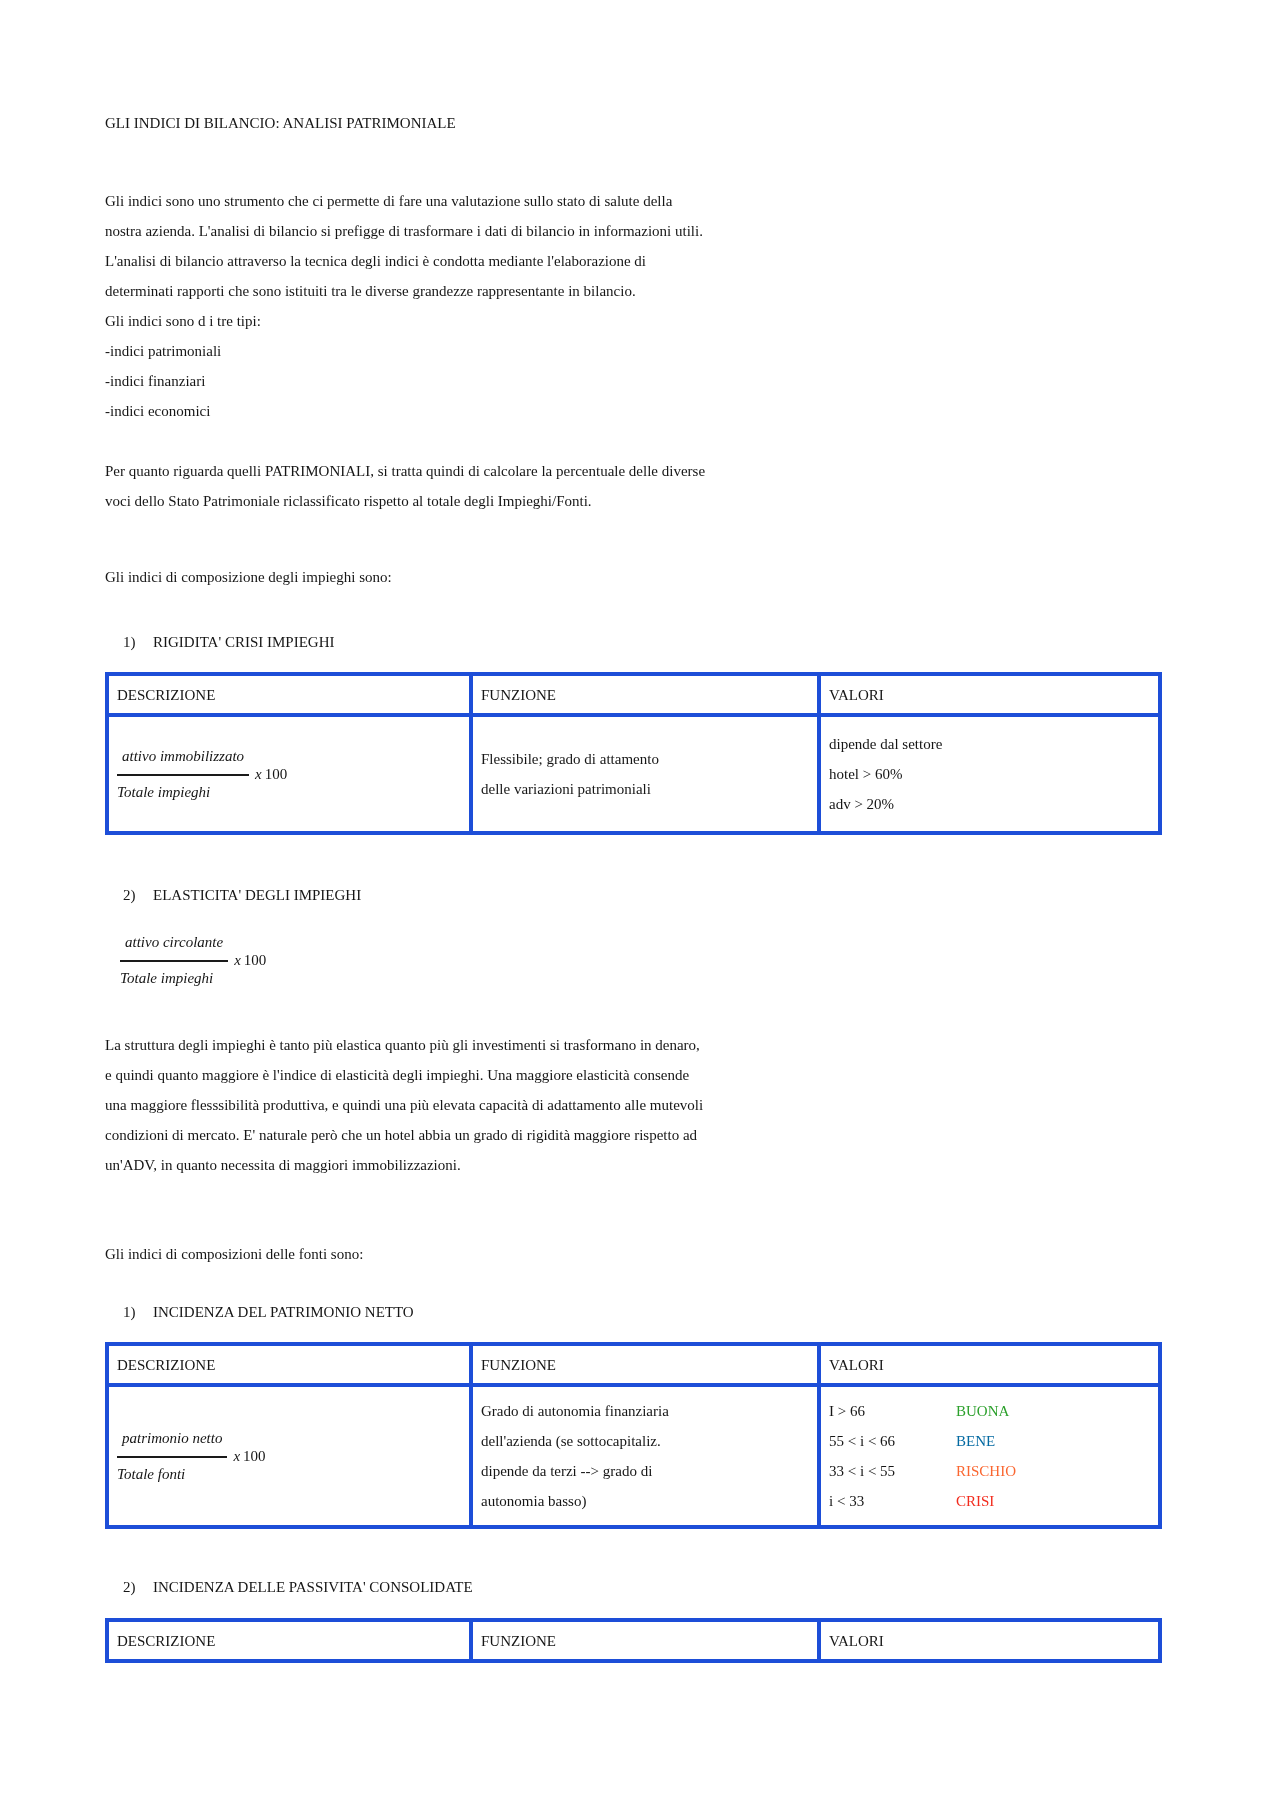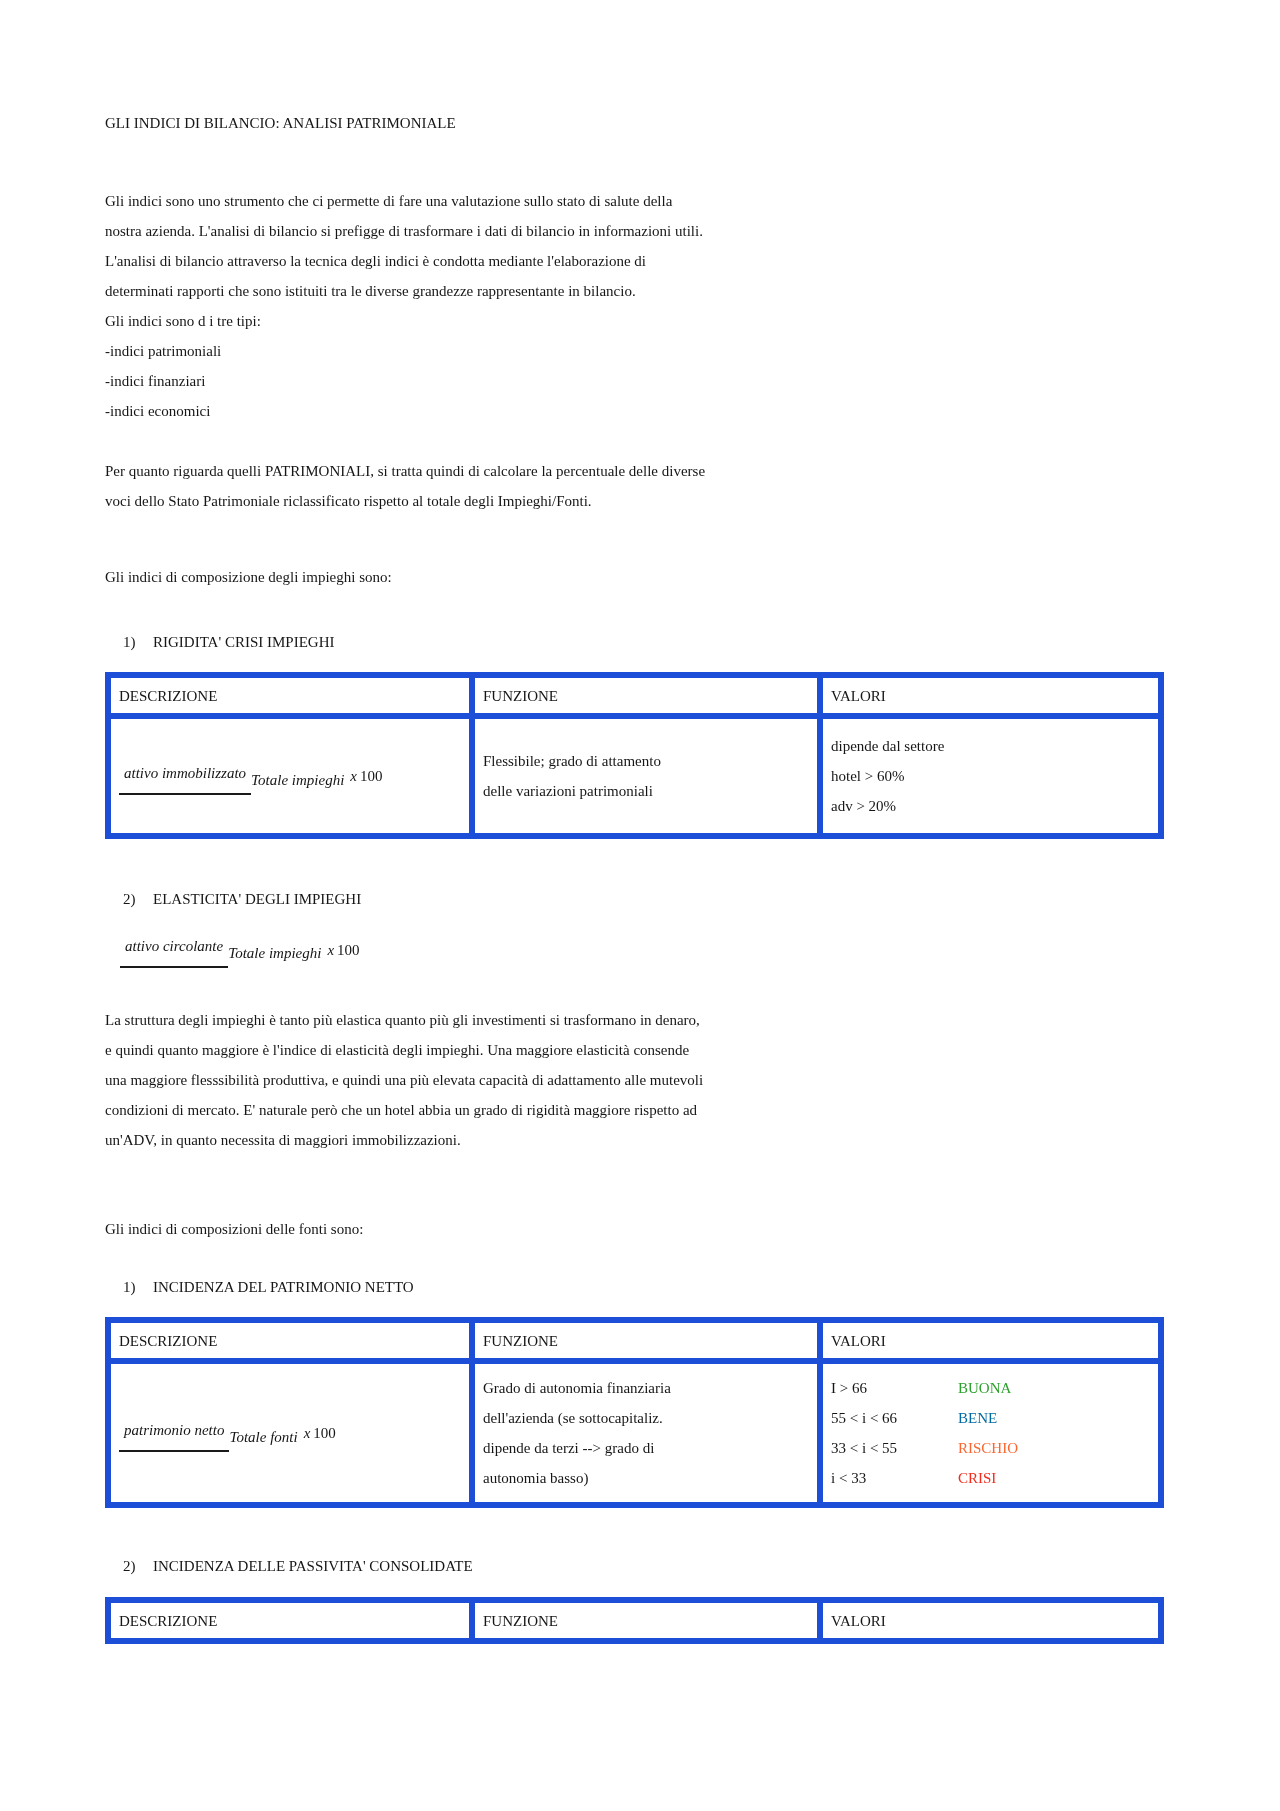--- a/index.html
+++ b/index.html
@@ -30,33 +30,33 @@
   .h-elasticita { margin-bottom: 17px; }
   .h-patrimonio { margin-bottom: 15px; }
   .h-passivita  { margin-bottom: 16px; }
 
   table.t { border-collapse: collapse; table-layout: fixed; width: 1053px; }
   .t1 { margin-bottom: 45px; }
   .t2 { margin-bottom: 43px; }
   .t col.c1 { width: 364px; }
   .t col.c2 { width: 348px; }
   .t col.c3 { width: 341px; }
-  .t th, .t td { border: 6px solid #1d4ed8; font-weight: normal; text-align: left; }
+  .t th, .t td { border: 4px solid #1d4ed8; font-weight: normal; text-align: left; }
   .t th { height: 41px; padding: 0 8px; vertical-align: middle; box-sizing: border-box; }
   .t td { padding: 4px 8px; vertical-align: middle; }
   .t1 .drow td { height: 106px; }
   .t2 .drow td { height: 130px; }
   .t3 .drow td { height: 74px; }
   .cell-text { white-space: pre-line; }
   .cell-formula { padding-left: 14px; }
 
   .formula { display: inline-flex; align-items: center; font-style: italic; }
-  .frac { display: inline-flex; flex-direction: row; text-align: center; }
+  .frac { display: inline-flex; flex-direction: column; text-align: left; }
   .frac .num { padding: 0 5px 3px 5px; border-bottom: 2px solid #1a1a1a; }
-  .frac .den { padding-top: 7px; font-style: italic; }
+  .frac .den { padding-top: 1px; font-style: italic; }
   .xf { display: inline-flex; margin-left: 6px; }
   .xf .mult { font-style: italic; }
   .xf .factor { font-style: normal; margin-left: 3px; }
   .standalone-formula { margin: 0 0 37px 15px; }
 
   .vrow { display: flex; height: 30px; }
   .vrange { display: inline-block; width: 127px; flex: 0 0 auto; }
 </style>
 </head>
 <body>

